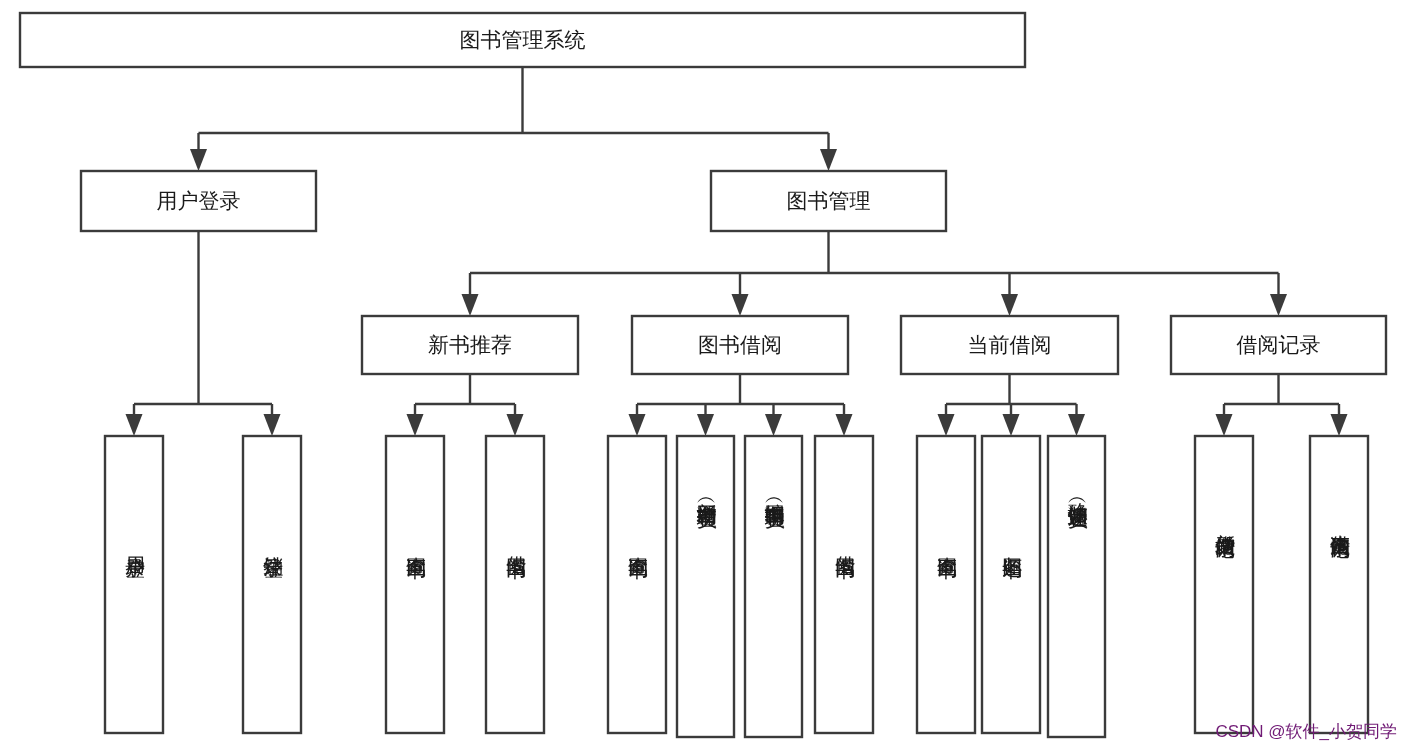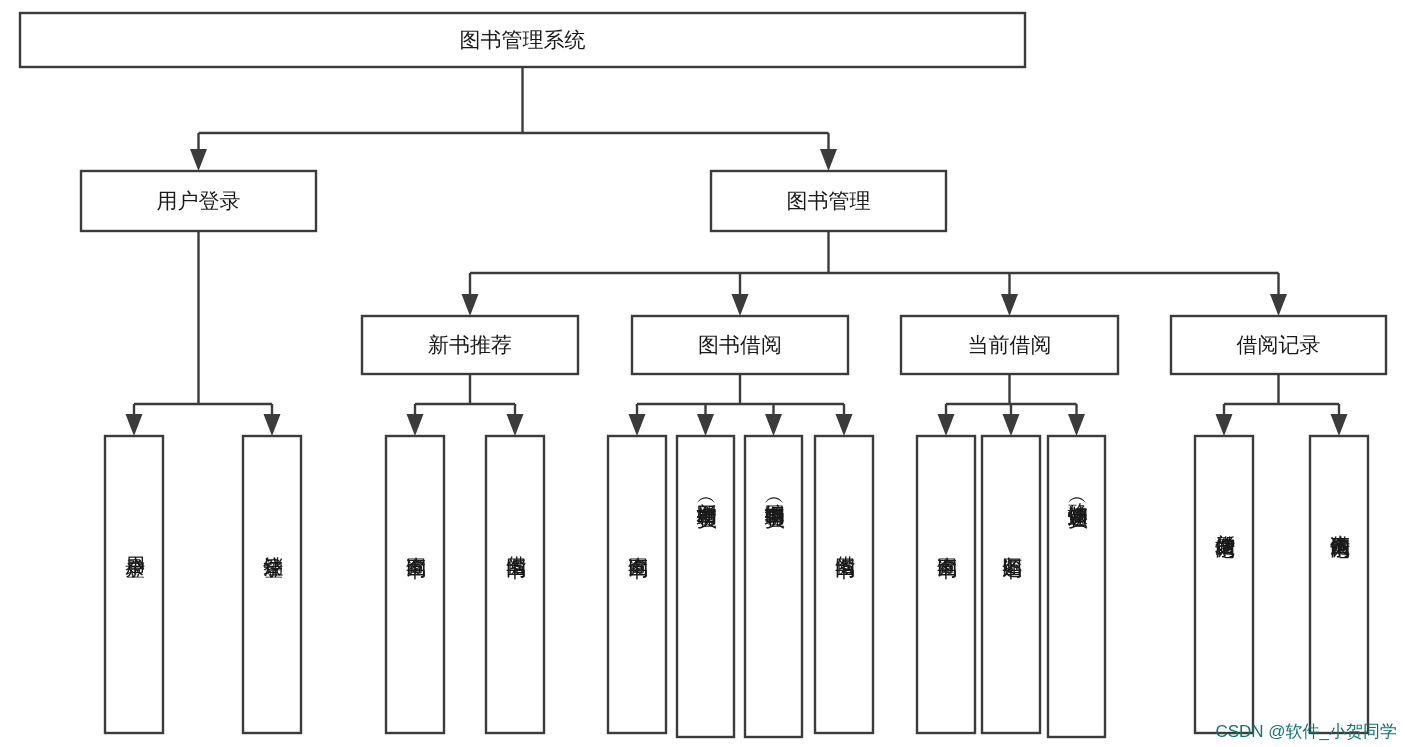--- a/index.html
+++ b/index.html
@@ -52,21 +52,21 @@
   .connector-arrow {
     fill: #3b3b3b;
     stroke: none;
   }
   .watermark-text {
     position: absolute;
     right: 8px;
     bottom: 4px;
     font-family: "Liberation Sans", "DejaVu Sans", sans-serif;
     font-size: 17px;
-    color: #0f766e;
+    color: #701a75;
     white-space: nowrap;
     pointer-events: none;
     user-select: none;
   }
 </style>
 </head>
 <body>
 
 <div id="diagram-root">
   <svg class="diagram-canvas" id="diagram-canvas" viewBox="0 0 1405 747" xmlns="http://www.w3.org/2000/svg">

